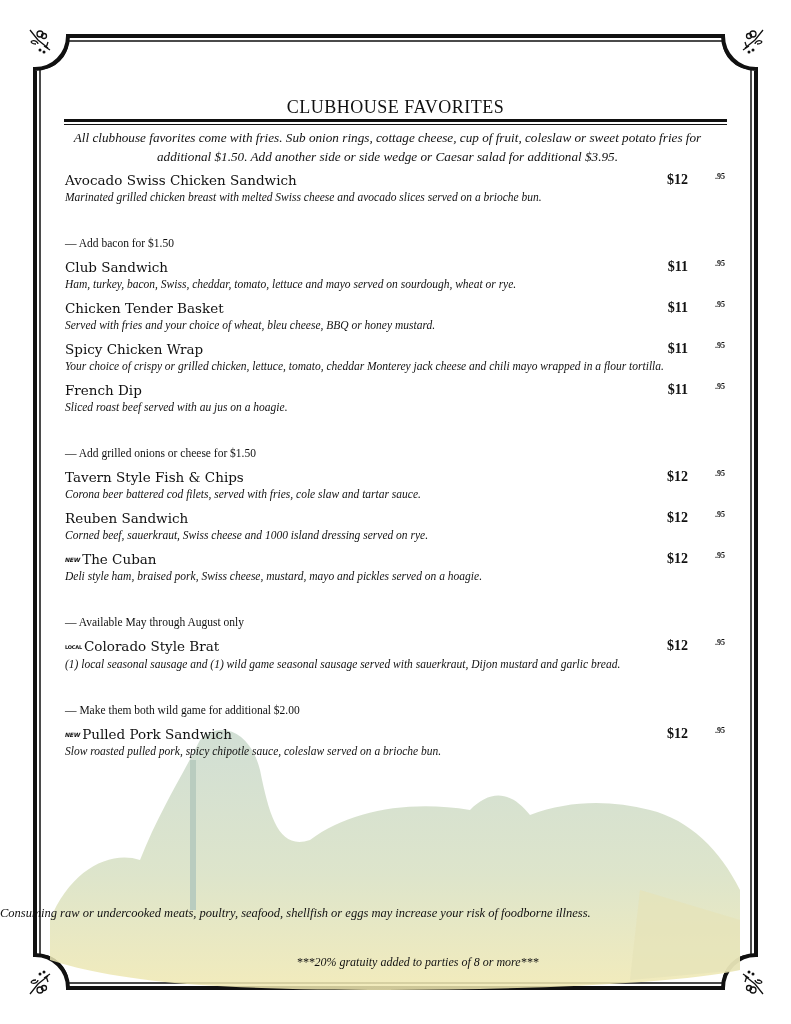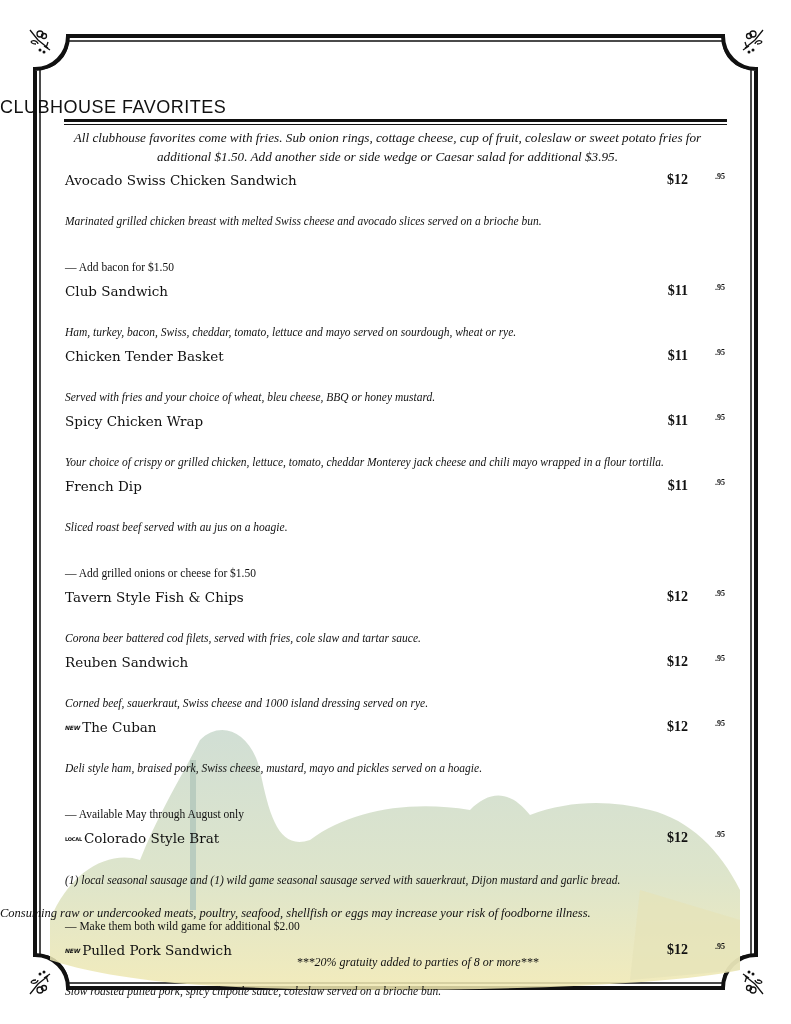--- a/index.html
+++ b/index.html
@@ -1,28 +1,28 @@
 <!DOCTYPE html>
 <html><head>
 <meta charset="utf-8">
 <style>
   html,body{margin:0;padding:0;background:#fff;}
   body{width:791px;height:1024px;position:relative;overflow:hidden;font-family:"DejaVu Serif",serif;color:#111;}
   .frame-svg{position:absolute;left:0;top:0;}
   .ornament{position:absolute;width:34px;height:34px;}
   .scene{position:absolute;left:50px;top:720px;width:690px;height:270px;}
-  .title{position:absolute;left:0;top:97px;width:791px;text-align:left;font-family:Liberation Sans, sans-serif;font-size:18px;letter-spacing:0.5px;}
+  .title{position:absolute;left:0;top:97px;width:791px;text-align:center;font-family:Liberation Serif, serif;font-size:18px;letter-spacing:0.5px;}
   .rule{position:absolute;left:64px;width:663px;background:#111;}
   .intro{position:absolute;left:56px;top:128px;width:663px;text-align:center;font-family:"Liberation Serif",serif;font-style:italic;font-size:13.2px;line-height:19px;}
   .items{position:absolute;left:65px;top:172px;width:662px;}
   .item{position:relative;margin-bottom:8px;}
   .name{font-family:"DejaVu Serif",serif;font-size:13.5px;line-height:17px;}
   .badge{font-family:"DejaVu Sans",sans-serif;font-weight:bold;font-style:italic;font-size:6px;vertical-align:top;margin-right:2px;letter-spacing:-0.2px;}
   .badge.local{font-style:normal;font-size:5px;vertical-align:middle;}
-  .desc{font-family:"Liberation Serif",serif;font-style:italic;font-size:11.5px;line-height:16px;margin-top:24px;}
+  .desc{font-family:"Liberation Serif",serif;font-style:italic;font-size:11.5px;line-height:16px;}
   .note{font-family:"Liberation Serif",serif;font-size:11.5px;line-height:16px;margin-top:30px;}
   .price{position:absolute;right:2px;top:0;font-family:"Liberation Serif",serif;font-weight:bold;font-size:14px;}
   .price sup{font-size:8px;vertical-align:5px;padding-left:27px;}
   .footer1{position:absolute;left:0;top:906px;width:791px;text-align:left;font-family:"Liberation Serif",serif;font-style:italic;font-size:12.5px;}
   .footer2{position:absolute;left:0;top:955px;width:791px;text-align:center;font-family:"Liberation Serif",serif;font-style:italic;font-size:12px;padding-left:22px;}
 </style>
 </head>
 <body>
 
 <svg class="frame-svg" width="791" height="1024" viewBox="0 0 791 1024">

